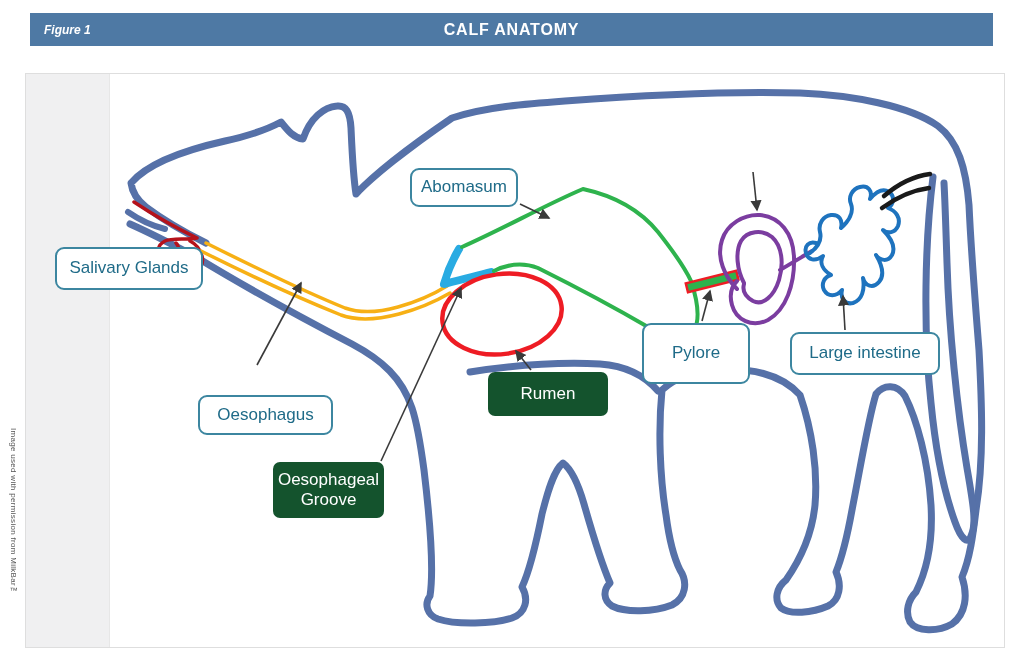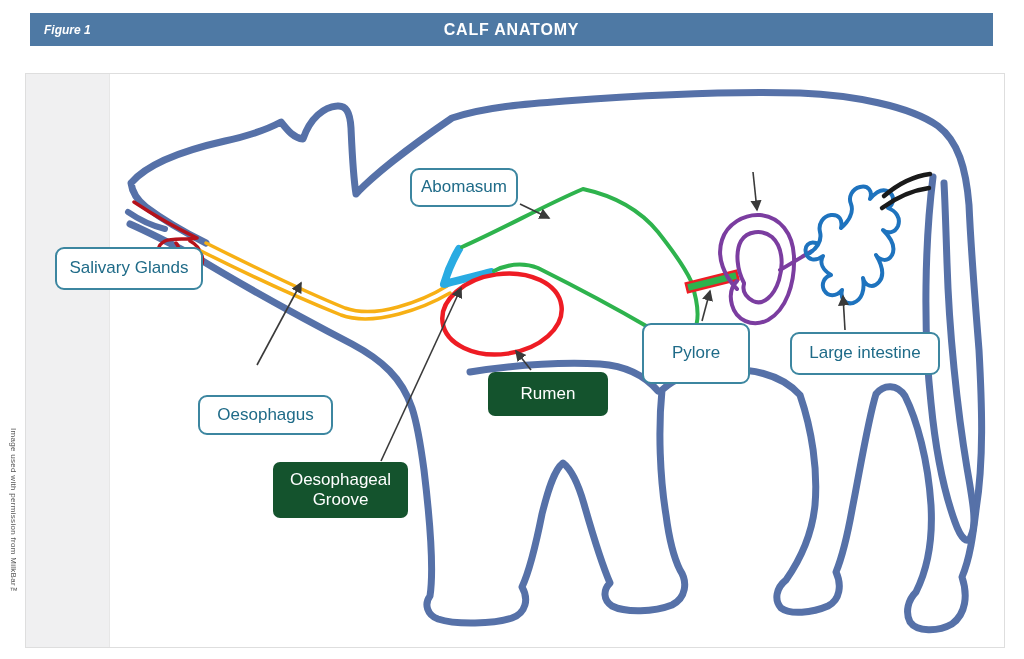--- a/index.html
+++ b/index.html
@@ -22,21 +22,21 @@
        font-size:17px;line-height:1.2;box-sizing:border-box;z-index:5;}
   .lab.outline{background:#fff;border:2px solid #3c86a0;color:#1f6b88;border-radius:9px;}
   .lab.filled{background:#14532d;color:#fff;border-radius:7px;}
   #lab-salivary{left:55px;top:247px;width:148px;height:43px;text-align:right;}
   #lab-oesophagus{left:198px;top:367px;width:135px;height:40px;margin-top:28px;}
   #lab-abomasum{left:410px;top:168px;width:108px;height:39px;}
   #lab-smallint{left:667px;top:125px;width:150px;height:45px;}
   #lab-pylore{left:642px;top:323px;width:108px;height:61px;}
   #lab-largeint{left:790px;top:332px;width:150px;height:43px;}
   #lab-rumen{left:488px;top:372px;width:120px;height:44px;}
-  #lab-groove{left:273px;top:462px;width:135px;height:56px;padding:8px 10px;}
+  #lab-groove{left:273px;top:462px;width:111px;height:56px;padding:8px 10px;}
   
   #credit{position:absolute;left:9px;top:428px;height:222px;writing-mode:vertical-rl;
           font-size:8px;color:#555;letter-spacing:.3px;white-space:nowrap;}
 </style>
 </head>
 <body>
 
 <div id="page">
 
   <div id="bar">

